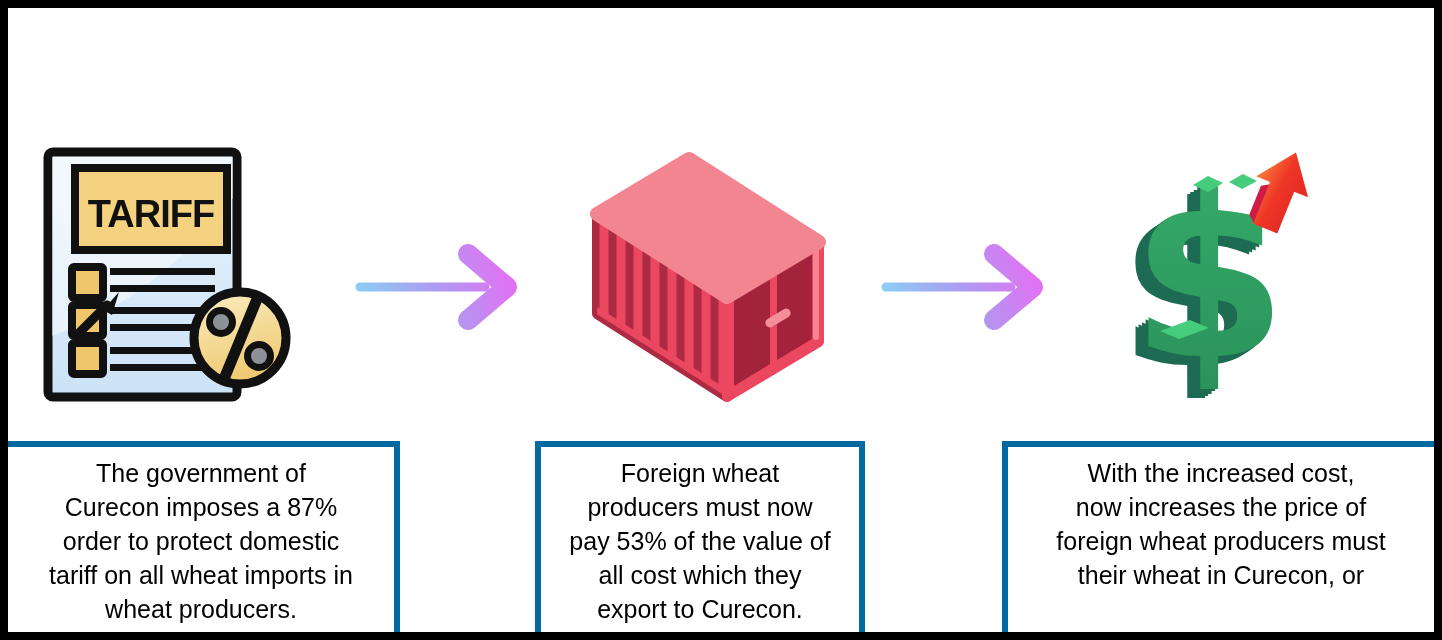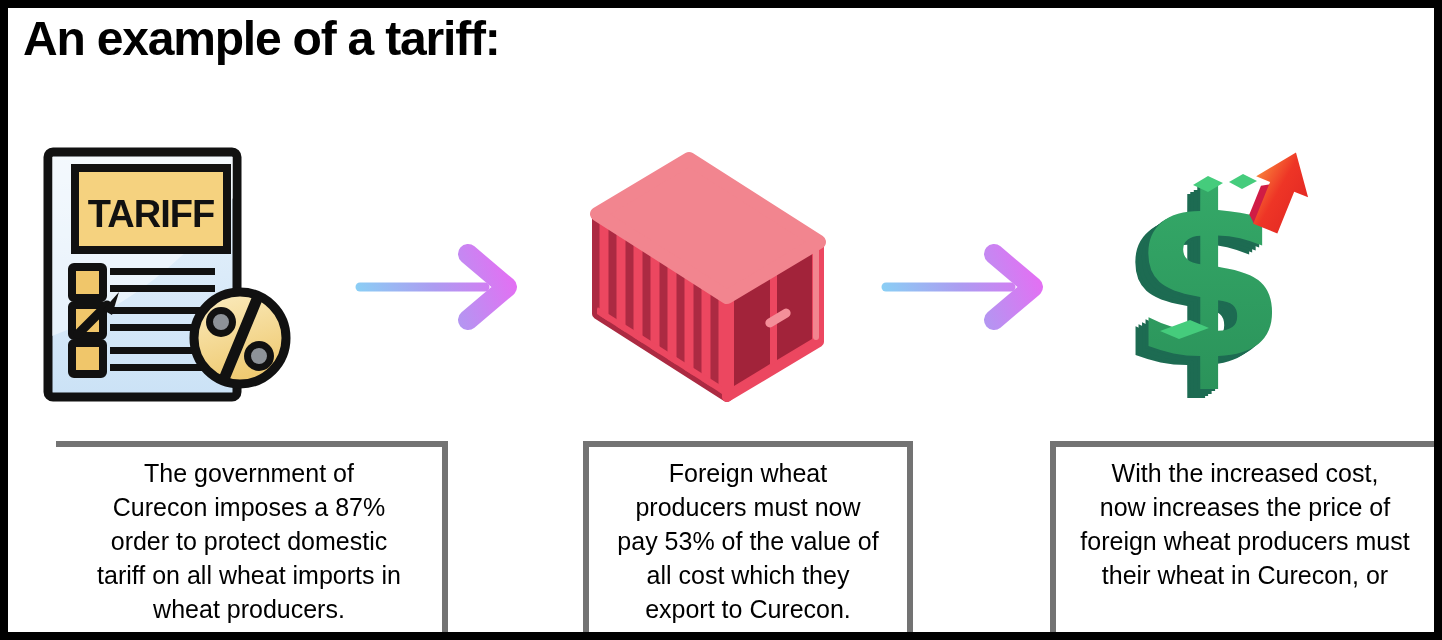--- a/index.html
+++ b/index.html
@@ -17,38 +17,36 @@
     font-size:48px;font-weight:bold;letter-spacing:-1.2px;
     line-height:54px;color:#000;white-space:nowrap;
   }
   .icons-overlay{
     position:absolute;left:-8px;top:-8px;width:1442px;height:640px;
     pointer-events:none;
   }
   .caption-box{
     position:absolute;top:433px;bottom:0;
     box-sizing:border-box;
-    border:6px solid #737373;
+    border:6px solid #0369a1;
     background:#fff;
     text-align:center;
     font-size:25px;line-height:34px;color:#000;
     padding-top:9px;
-    margin-left:48px;
   }
   .caption-box.first{left:0;width:392px;border-left:none;border-bottom:none;}
   .caption-box.second{left:527px;width:330px;border-bottom:none;}
   .caption-box.third{left:994px;right:0;border-right:none;border-bottom:none;}
   .caption-line{white-space:nowrap;}
 </style>
 </head>
 <body>
 
 <div class="page">
 
-  <div class="title">An example of a tariff:</div>
 
   <svg class="icons-overlay" viewBox="0 0 1442 640">
     <defs>
       <linearGradient id="paperGrad" x1="0" y1="0" x2="0" y2="1">
         <stop offset="0" stop-color="#EBF4FC"></stop>
         <stop offset="1" stop-color="#CBE2F6"></stop>
       </linearGradient>
       <linearGradient id="badgeGrad" x1="0" y1="0" x2="0.3" y2="1">
         <stop offset="0" stop-color="#FBEDC2"></stop>
         <stop offset="1" stop-color="#EFCA72"></stop>

